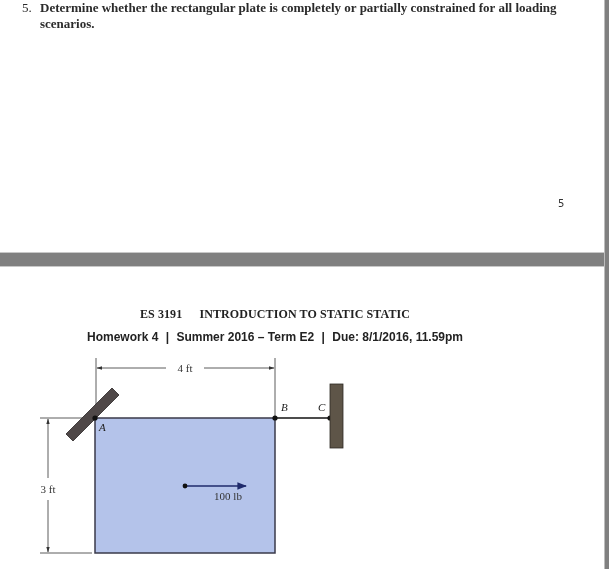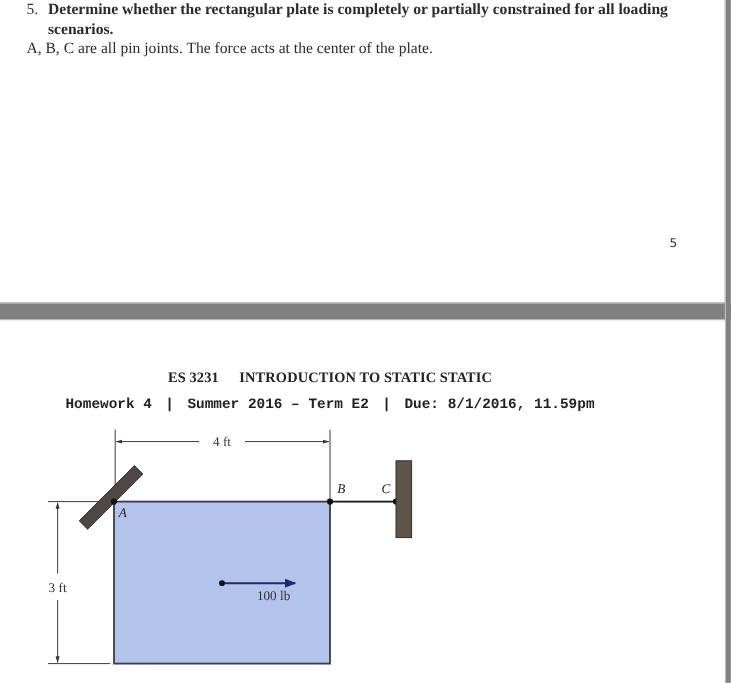--- a/index.html
+++ b/index.html
@@ -86,21 +86,21 @@
       letter-spacing: 0.1px;
     }
     .course-title .code {
       margin-right: 14px;
     }
     .hw-info {
       position: absolute;
       left: 0; top: 330px;
       width: 550px;
       text-align: center;
-      font-family: Liberation Mono, monospace;
+      font-family: Liberation Sans, sans-serif;
       font-weight: bold;
       font-size: 12px;
       color: #222;
     }
     .hw-info .sep {
       margin: 0 4px;
     }
     svg.diagram {
       position: absolute;
       left: 0; top: 267px;
@@ -120,32 +120,31 @@
   </style>
 </head>
 <body>
 
 <div class="page-top">
   <div class="question">
     <div class="q-line">
       <span class="q-num">5.</span>
       <span class="q-text">Determine whether the rectangular plate is completely or partially constrained for all loading scenarios.</span>
     </div>
-    <div class="q-note">A, B, C are all pin joints. The force acts at the center of the plate.</div>
   </div>
   <div class="page-number">5</div>
 </div>
 
 <div class="page-gap"></div>
 <div class="right-strip"></div>
 
 <div class="page-bottom"></div>
 
 <div class="course-title">
-  <span class="code">ES 3231</span>
+  <span class="code">ES 3191</span>
   <span>INTRODUCTION TO STATIC STATIC</span>
 </div>
 <div class="hw-info">
   <span>Homework 4</span>
   <span class="sep">|</span>
   <span>Summer 2016 – Term E2</span>
   <span class="sep">|</span>
   <span>Due: 8/1/2016, 11.59pm</span>
 </div>
 

